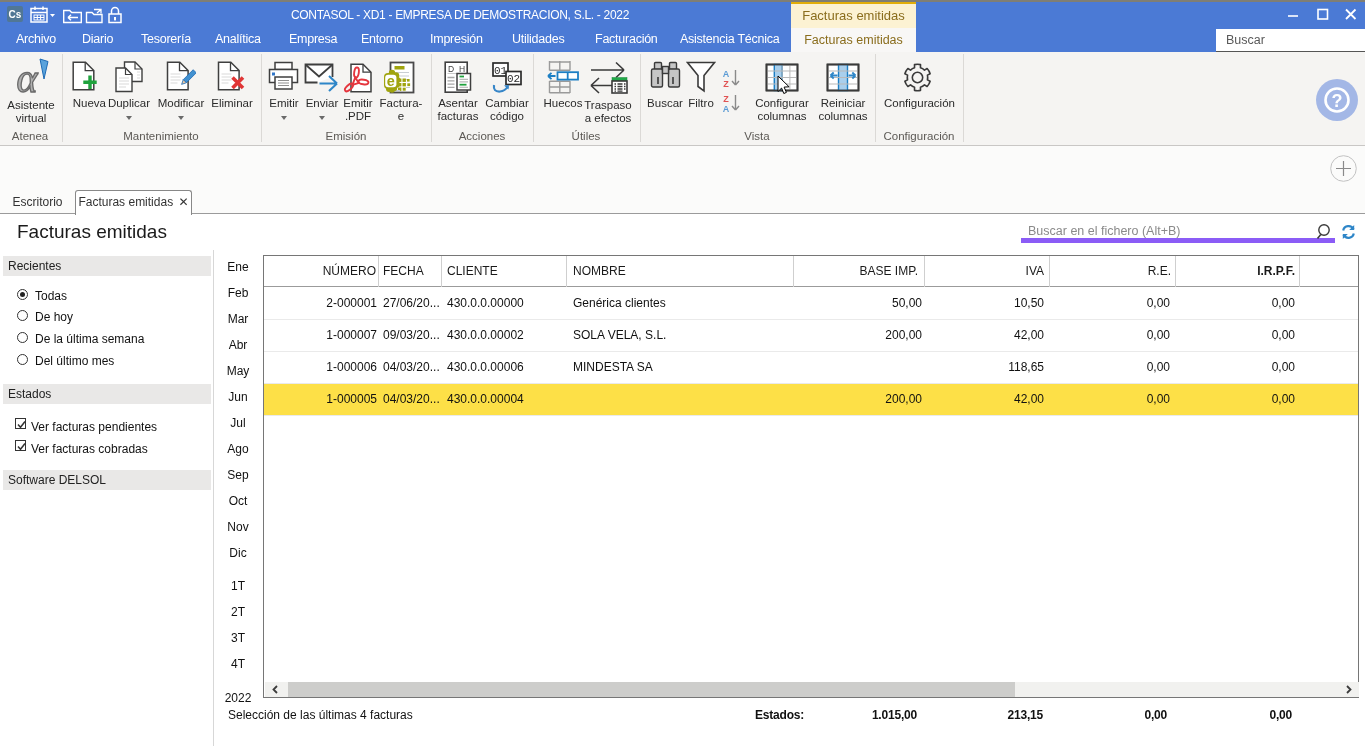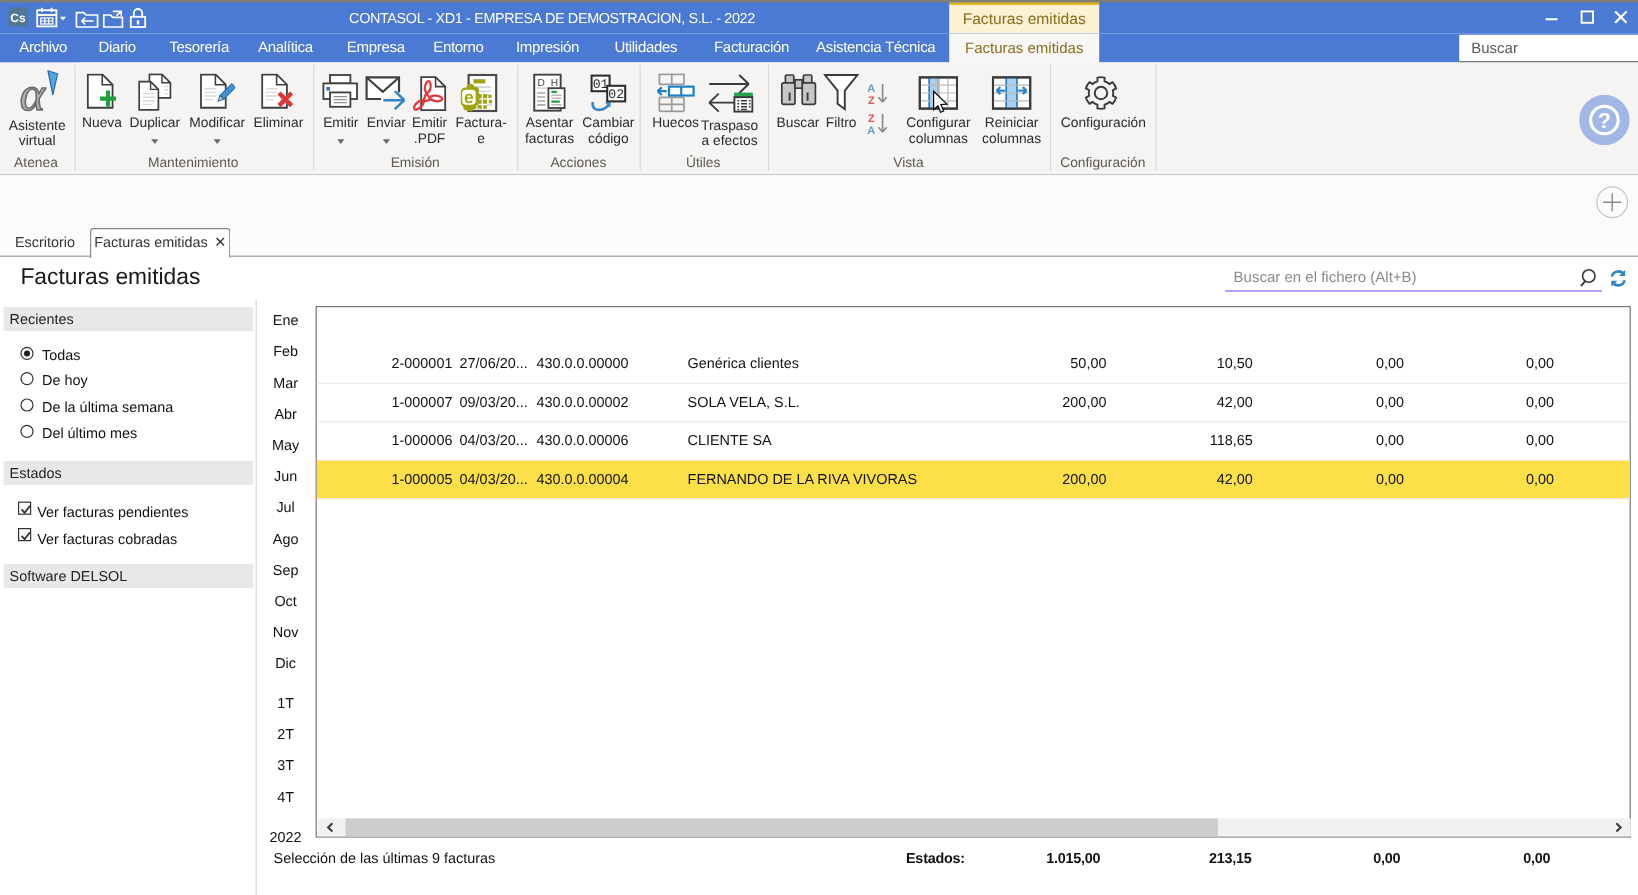--- a/index.html
+++ b/index.html
@@ -31,21 +31,21 @@
   
   #belowribbon { position:absolute; left:0; top:146px; width:1365px; height:68px; background:#fbfbfa; border-bottom:1px solid #9b9b9b; }
 
   
   #tab-escritorio { position:absolute; left:0; top:190px; width:75px; height:24px; line-height:24px; text-align:center; color:#333; font-size:12px; z-index:3; }
   #tab-facturas { position:absolute; left:75px; top:190px; width:117px; height:25px; line-height:22px; background:#fff; border:1px solid #888; border-bottom:none; border-radius:3px 3px 0 0; text-align:center; color:#333; font-size:12px; z-index:3; }
   #tab-facturas .x { font-size:12px; color:#333; margin-left:2px; }
 
   
   #pagetitle { position:absolute; left:17px; top:221px; font-size:19px; color:#1a1a1a; }
-  #filesearch { position:absolute; left:1021px; top:222px; width:314px; height:21px; border-bottom:1px solid #8b5cf6; color:#8a8a8a; font-size:12.5px; line-height:19px; padding-left:7px; }
+  #filesearch { position:absolute; left:1021px; top:222px; width:314px; height:21px; border-bottom:5px solid #8b5cf6; color:#8a8a8a; font-size:12.5px; line-height:19px; padding-left:7px; }
 
   
   #sidesep { position:absolute; left:213px; top:250px; width:1px; height:496px; background:#d7d7d7; }
   .side-h { position:absolute; left:3px; width:208px; height:20px; background:#e9e8e7; color:#222; font-size:12px; line-height:20px; padding-left:5px; }
   .side-item { position:absolute; font-size:12px; color:#111; }
   .radio { position:absolute; width:11px; height:11px; border:1px solid #333; border-radius:50%; background:#fff; }
   .radio.sel::after { content:""; position:absolute; left:2px; top:2px; width:5px; height:5px; border-radius:50%; background:#222; }
   .chk { position:absolute; width:11px; height:11px; border:1px solid #333; background:#fff; }
   .chk svg { position:absolute; left:0px; top:0px; }
 
@@ -153,21 +153,21 @@
   <div class="rlabel" style="left:859px;">Configuración</div>
 
   <div class="rb" style="left:2px; top:6px; width:58px;">
     <svg width="44" height="38" viewBox="0 0 44 38">
       <text x="18" y="34" font-size="40" font-family="Liberation Serif" font-style="italic" fill="#b0b0b0" stroke="#6a6a6a" stroke-width="1.3" text-anchor="middle">α</text>
       <path d="M31 1 L39 3.5 L35 21 Z" fill="#5aa3dc" stroke="#1f6bb5" stroke-width="1"></path>
     </svg>
     <div>Asistente<br>virtual</div>
   </div>
 
-  <div class="rb" style="left:64px; top:9px; width:42px;">
+  <div class="rb" style="left:64px; top:9px; width:42px;text-align:right;">
     <svg width="28" height="33" viewBox="0 0 28 33">
       <path d="M2.2 1.2 h12.3 l8.3 8.3 v19.3 h-20.6 z" fill="#fff" stroke="#3f3f3f" stroke-width="1.5"></path>
       <path d="M14.2 1.2 v8.5 h8.6" fill="none" stroke="#3f3f3f" stroke-width="1.3"></path>
       <path d="M19 14.5 v13.5 M12.3 21.2 h13.4" stroke="#1fa23d" stroke-width="3.4" fill="none"></path>
     </svg>
     <div>Nueva</div>
   </div>
 
   <div class="rb" style="left:104px; top:9px; width:50px;">
     <svg width="31" height="33" viewBox="0 0 31 33">
@@ -484,20 +484,38 @@
 <div class="mon" style="top:494px;">Oct</div>
 <div class="mon" style="top:520px;">Nov</div>
 <div class="mon" style="top:546px;">Dic</div>
 <div class="mon" style="top:579px;">1T</div>
 <div class="mon" style="top:605px;">2T</div>
 <div class="mon" style="top:631px;">3T</div>
 <div class="mon" style="top:657px;">4T</div>
 <div class="mon" style="top:691px;">2022</div>
 
 <div id="grid">
+  <div id="ghead">
+    <div class="gh" style="left:0;width:114px;text-align:right;padding-right:2px;">NÚMERO</div>
+    <div class="gh" style="left:119px;">FECHA</div>
+    <div class="gh" style="left:183px;">CLIENTE</div>
+    <div class="gh" style="left:309px;">NOMBRE</div>
+    <div class="gh" style="left:530px;width:125px;text-align:right;padding-right:1px;">BASE IMP.</div>
+    <div class="gh" style="left:661px;width:119px;text-align:right;padding-right:0px;">IVA</div>
+    <div class="gh" style="left:786px;width:125px;text-align:right;padding-right:4px;">R.E.</div>
+    <div class="gh" style="left:911px;width:124px;text-align:right;padding-right:4px;font-weight:bold;">I.R.P.F.</div>
+    <div class="gv" style="left:114px;"></div>
+    <div class="gv" style="left:177px;"></div>
+    <div class="gv" style="left:302px;"></div>
+    <div class="gv" style="left:529px;"></div>
+    <div class="gv" style="left:660px;"></div>
+    <div class="gv" style="left:785px;"></div>
+    <div class="gv" style="left:911px;"></div>
+    <div class="gv" style="left:1035px;"></div>
+  </div>
   <div class="grow" style="top:32px;">
     <div class="gc" style="left:0;width:113px;text-align:right;">2-000001</div>
     <div class="gc" style="left:119px;text-align:right;">27/06/20...</div>
     <div class="gc" style="left:183px;">430.0.0.00000</div>
     <div class="gc" style="left:309px;">Genérica clientes</div>
     <div class="gc" style="left:530px;width:128px;text-align:right;">50,00</div>
     <div class="gc" style="left:661px;width:119px;text-align:right;">10,50</div>
     <div class="gc" style="left:786px;width:120px;text-align:right;">0,00</div>
     <div class="gc" style="left:911px;width:120px;text-align:right;">0,00</div>
   </div>
@@ -508,47 +526,46 @@
     <div class="gc" style="left:309px;">SOLA VELA, S.L.</div>
     <div class="gc" style="left:530px;width:128px;text-align:right;">200,00</div>
     <div class="gc" style="left:661px;width:119px;text-align:right;">42,00</div>
     <div class="gc" style="left:786px;width:120px;text-align:right;">0,00</div>
     <div class="gc" style="left:911px;width:120px;text-align:right;">0,00</div>
   </div>
   <div class="grow" style="top:96px;">
     <div class="gc" style="left:0;width:113px;text-align:right;">1-000006</div>
     <div class="gc" style="left:119px;">04/03/20...</div>
     <div class="gc" style="left:183px;">430.0.0.00006</div>
-    <div class="gc" style="left:309px;">CLIENTE SA</div>
+    <div class="gc" style="left:309px;">MINDESTA SA</div>
     <div class="gc" style="left:661px;width:119px;text-align:right;">118,65</div>
     <div class="gc" style="left:786px;width:120px;text-align:right;">0,00</div>
     <div class="gc" style="left:911px;width:120px;text-align:right;">0,00</div>
   </div>
   <div class="grow" style="top:128px;background:#fde047;text-decoration:underline;">
     <div class="gc" style="left:0;width:113px;text-align:right;">1-000005</div>
     <div class="gc" style="left:119px;">04/03/20...</div>
     <div class="gc" style="left:183px;">430.0.0.00004</div>
-    <div class="gc" style="left:309px;">FERNANDO DE LA RIVA VIVORAS</div>
     <div class="gc" style="left:530px;width:128px;text-align:right;">200,00</div>
     <div class="gc" style="left:661px;width:119px;text-align:right;">42,00</div>
     <div class="gc" style="left:786px;width:120px;text-align:right;">0,00</div>
     <div class="gc" style="left:911px;width:120px;text-align:right;">0,00</div>
   </div>
   <div id="hscroll">
     <svg class="sarrow" style="left:7px;" width="6" height="9" viewBox="0 0 6 9">
         <path d="M5 1 L1.5 4.5 L5 8" fill="none" stroke="#3c3c3c" stroke-width="1.8"></path>
       </svg>
     <div id="hthumb"></div>
     <svg class="sarrow" style="right:7px;" width="6" height="9" viewBox="0 0 6 9">
         <path d="M1 1 L4.5 4.5 L1 8" fill="none" stroke="#3c3c3c" stroke-width="1.8"></path>
       </svg>
   </div>
 </div>
 
-<div class="tot" style="left:228px;">Selección de las últimas 9 facturas</div>
+<div class="tot" style="left:228px;">Selección de las últimas 4 facturas</div>
 <div class="tot totb" style="left:755px;">Estados:</div>
 <div class="totnum totb" style="left:793px;width:124px;">1.015,00</div>
 <div class="totnum totb" style="left:924px;width:119px;">213,15</div>
 <div class="totnum totb" style="left:1049px;width:118px;">0,00</div>
 <div class="totnum totb" style="left:1175px;width:117px;">0,00</div>
 
 <svg style="position:absolute;left:777px;top:75px;z-index:9;" width="14" height="21" viewBox="0 0 14 21">
   <path d="M1 1 v15.5 l3.6 -3.4 l2.2 5.4 l2.6 -1.1 l-2.3 -5.3 l5 -0.3 z" fill="#fff" stroke="#000" stroke-width="1"></path>
 </svg>
 

